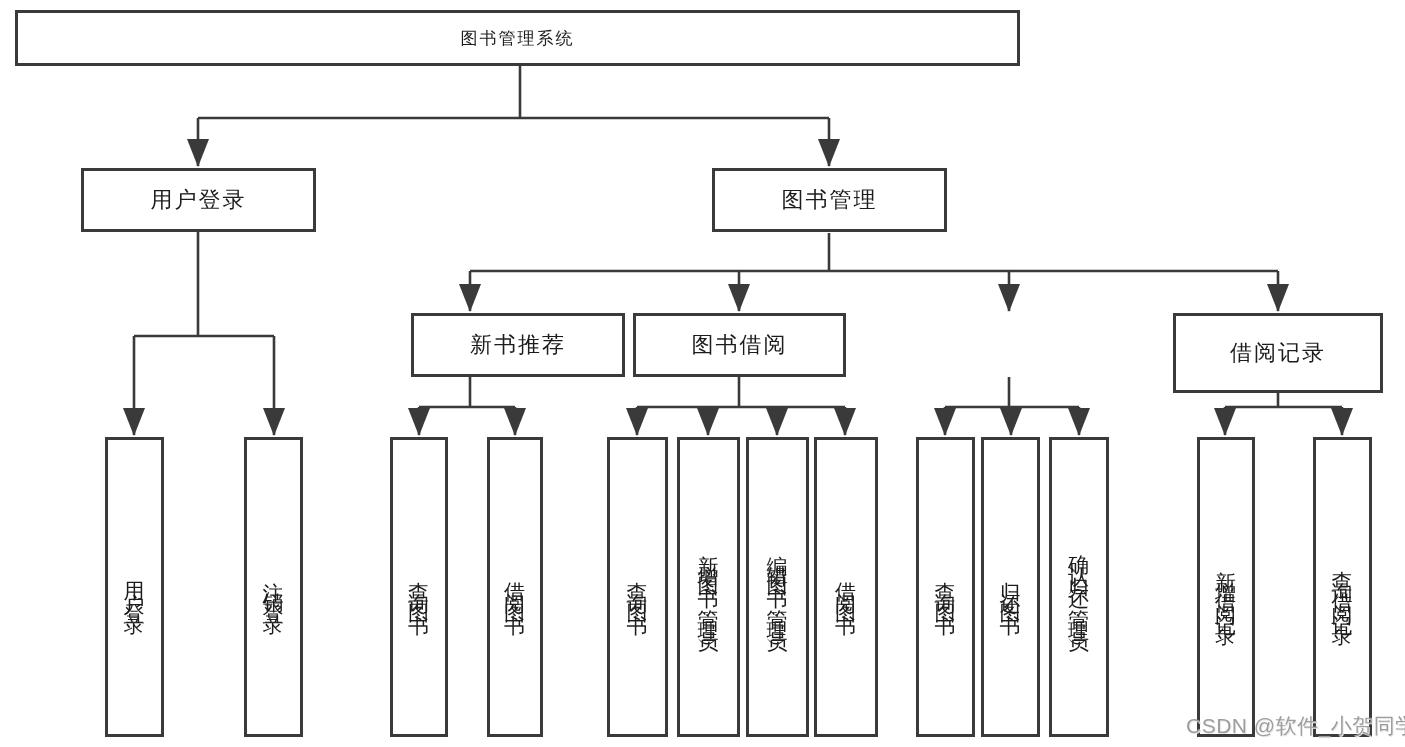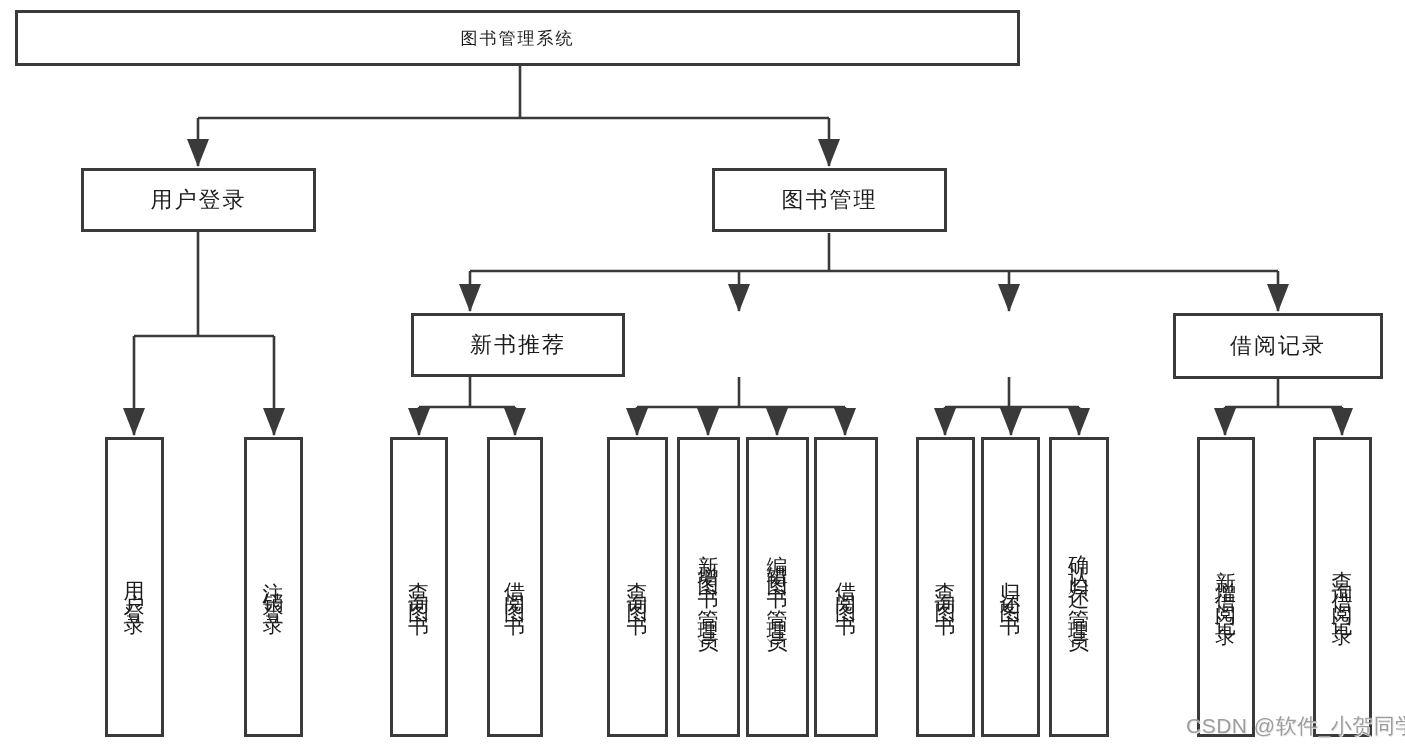--- a/index.html
+++ b/index.html
@@ -125,21 +125,24 @@
   <div class="node hnode" style="left:81px; top:168px; width:235px; height:64px;">
     <span>用户登录</span>
   </div>
   <div class="node hnode" style="left:712px; top:168px; width:235px; height:64px;">
     <span>图书管理</span>
   </div>
 
   <div class="node hnode" style="left:363px; top:313px; width:214px; height:64px;margin-left:48px;">
     <span>新书推荐</span>
   </div>
-  <div class="node hnode" style="left:1173px; top:313px; width:210px; height:66px;">
+  <div class="node hnode" style="left:633px; top:313px; width:213px; height:64px;">
+    <span>图书借阅</span>
+  </div>
+  <div class="node hnode" style="left:1173px; top:313px; width:210px; height:80px;">
     <span>借阅记录</span>
   </div>
 
   <div class="node leaf" style="left:105px; width:59px;">
     <span>用户登录</span>
   </div>
   <div class="node leaf" style="left:244px; width:59px;">
     <span>注销登录</span>
   </div>
 

